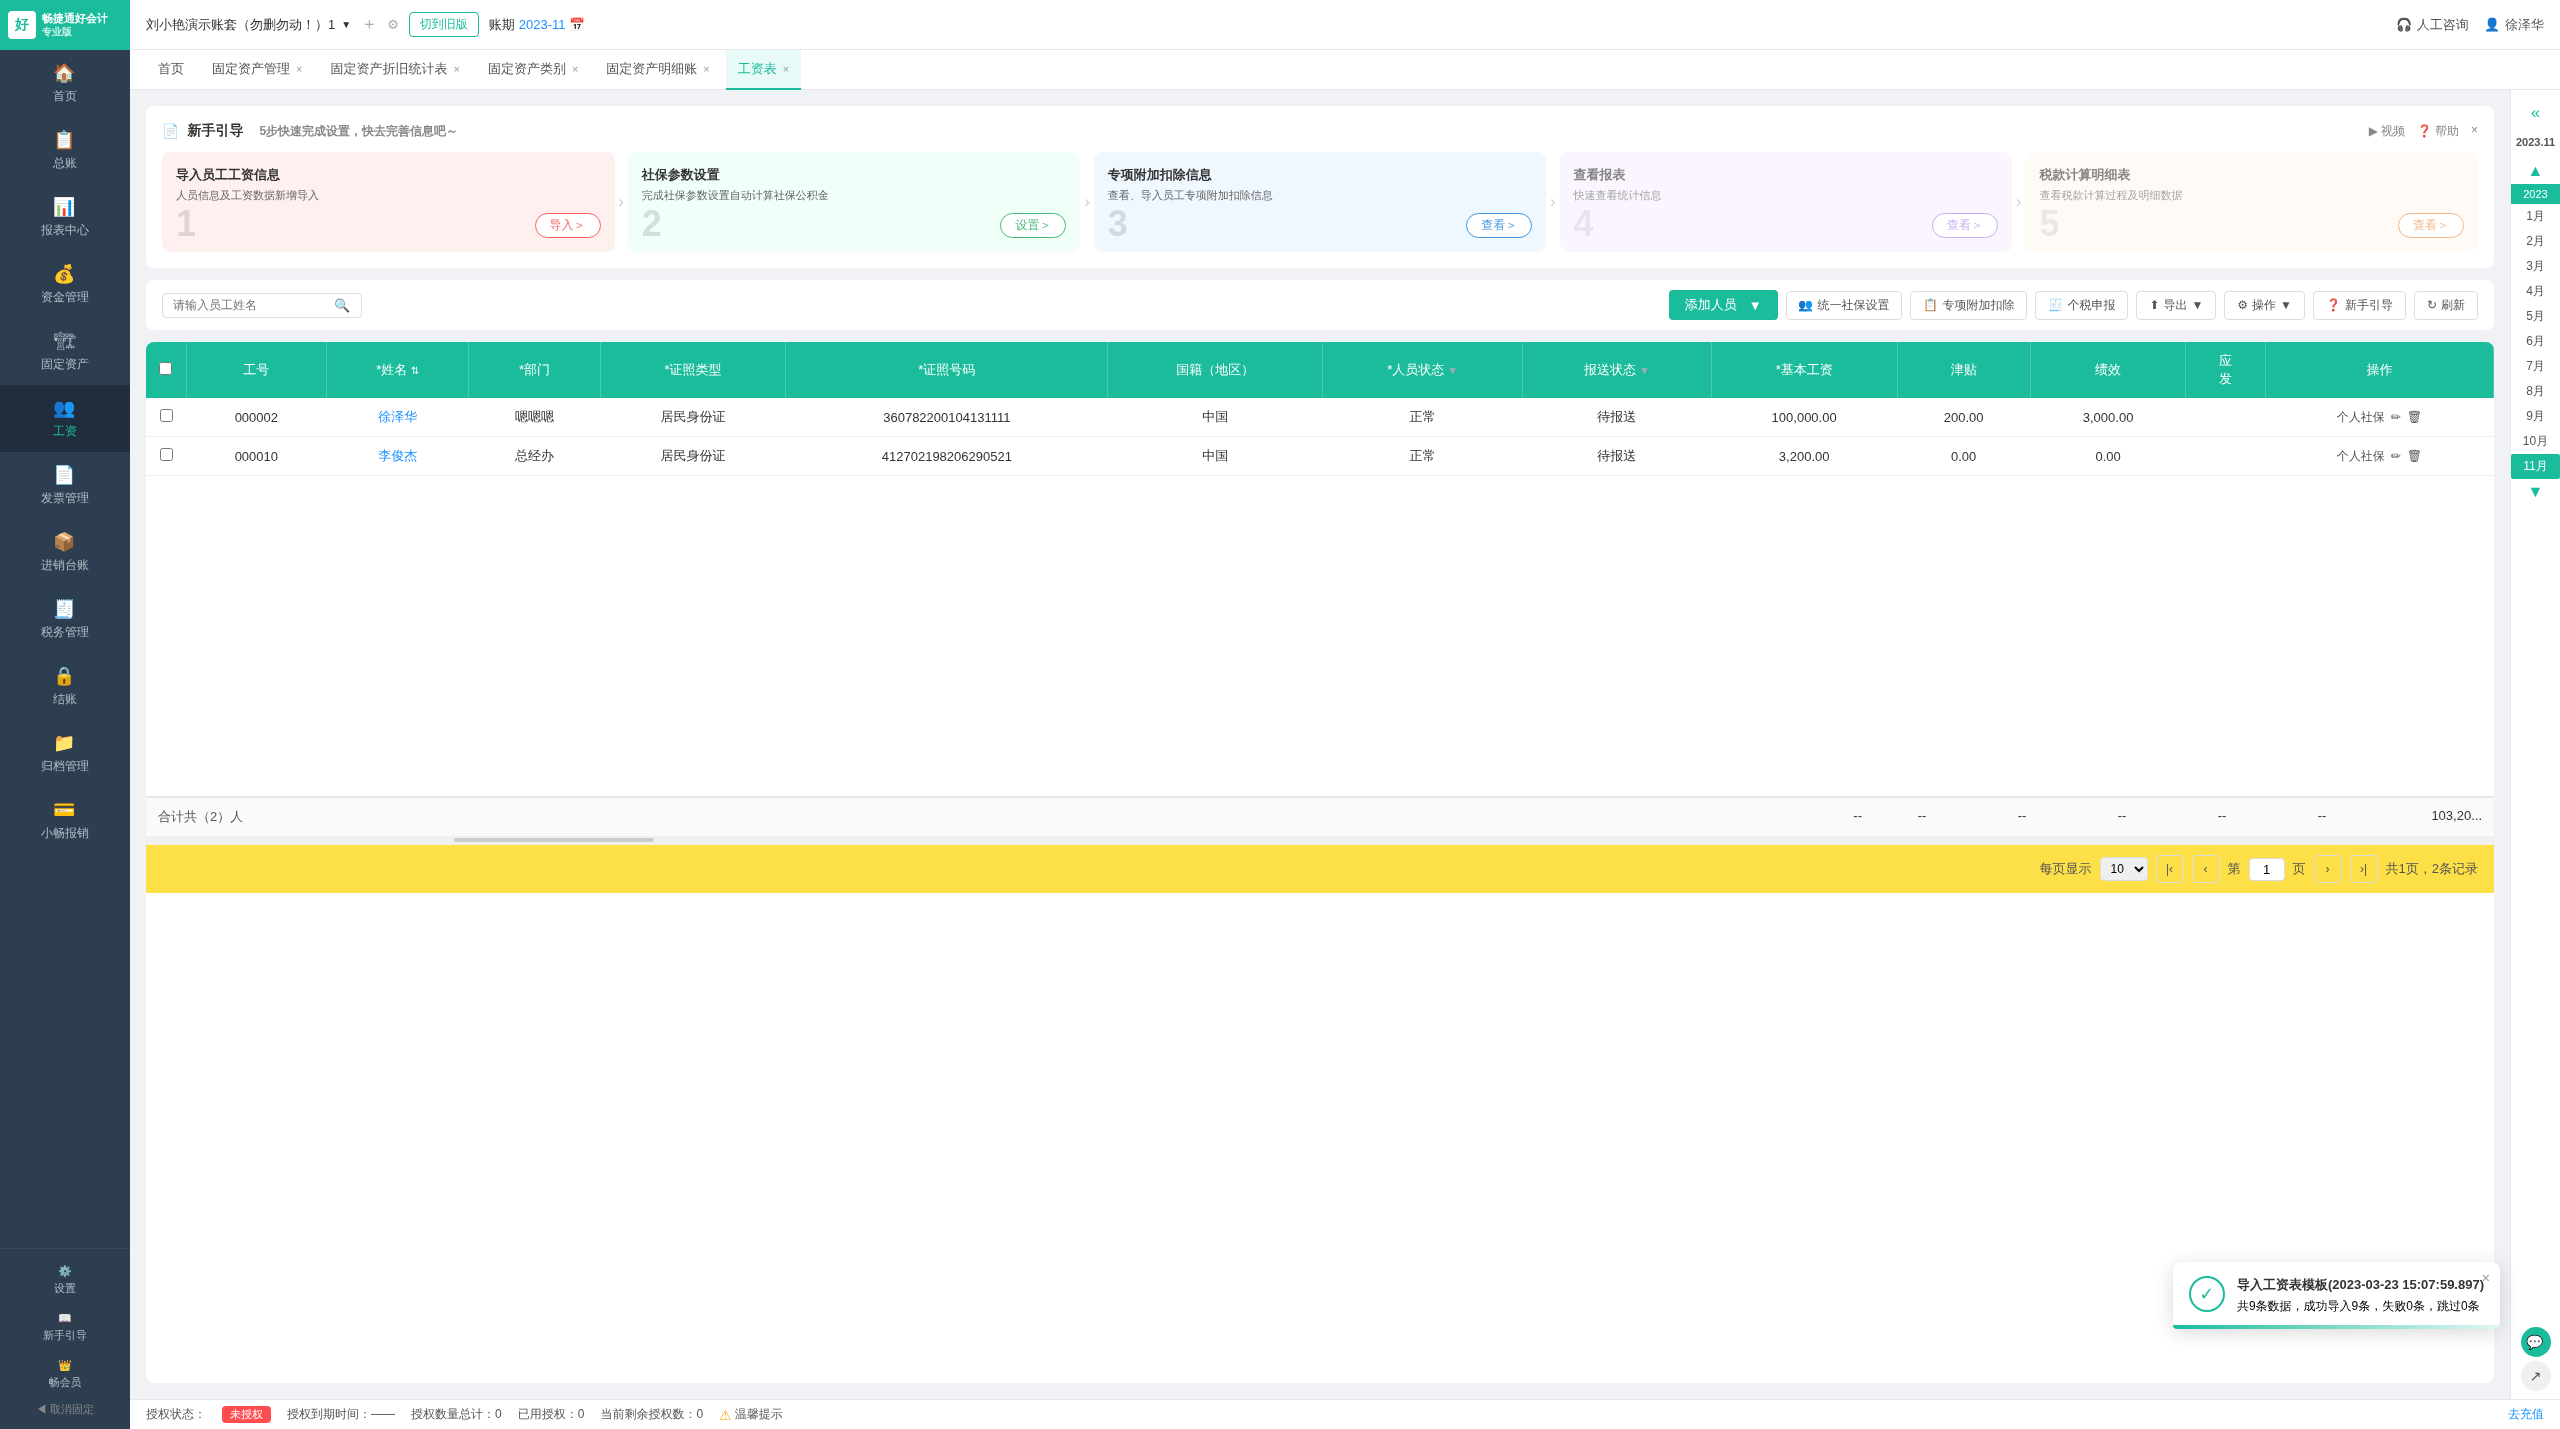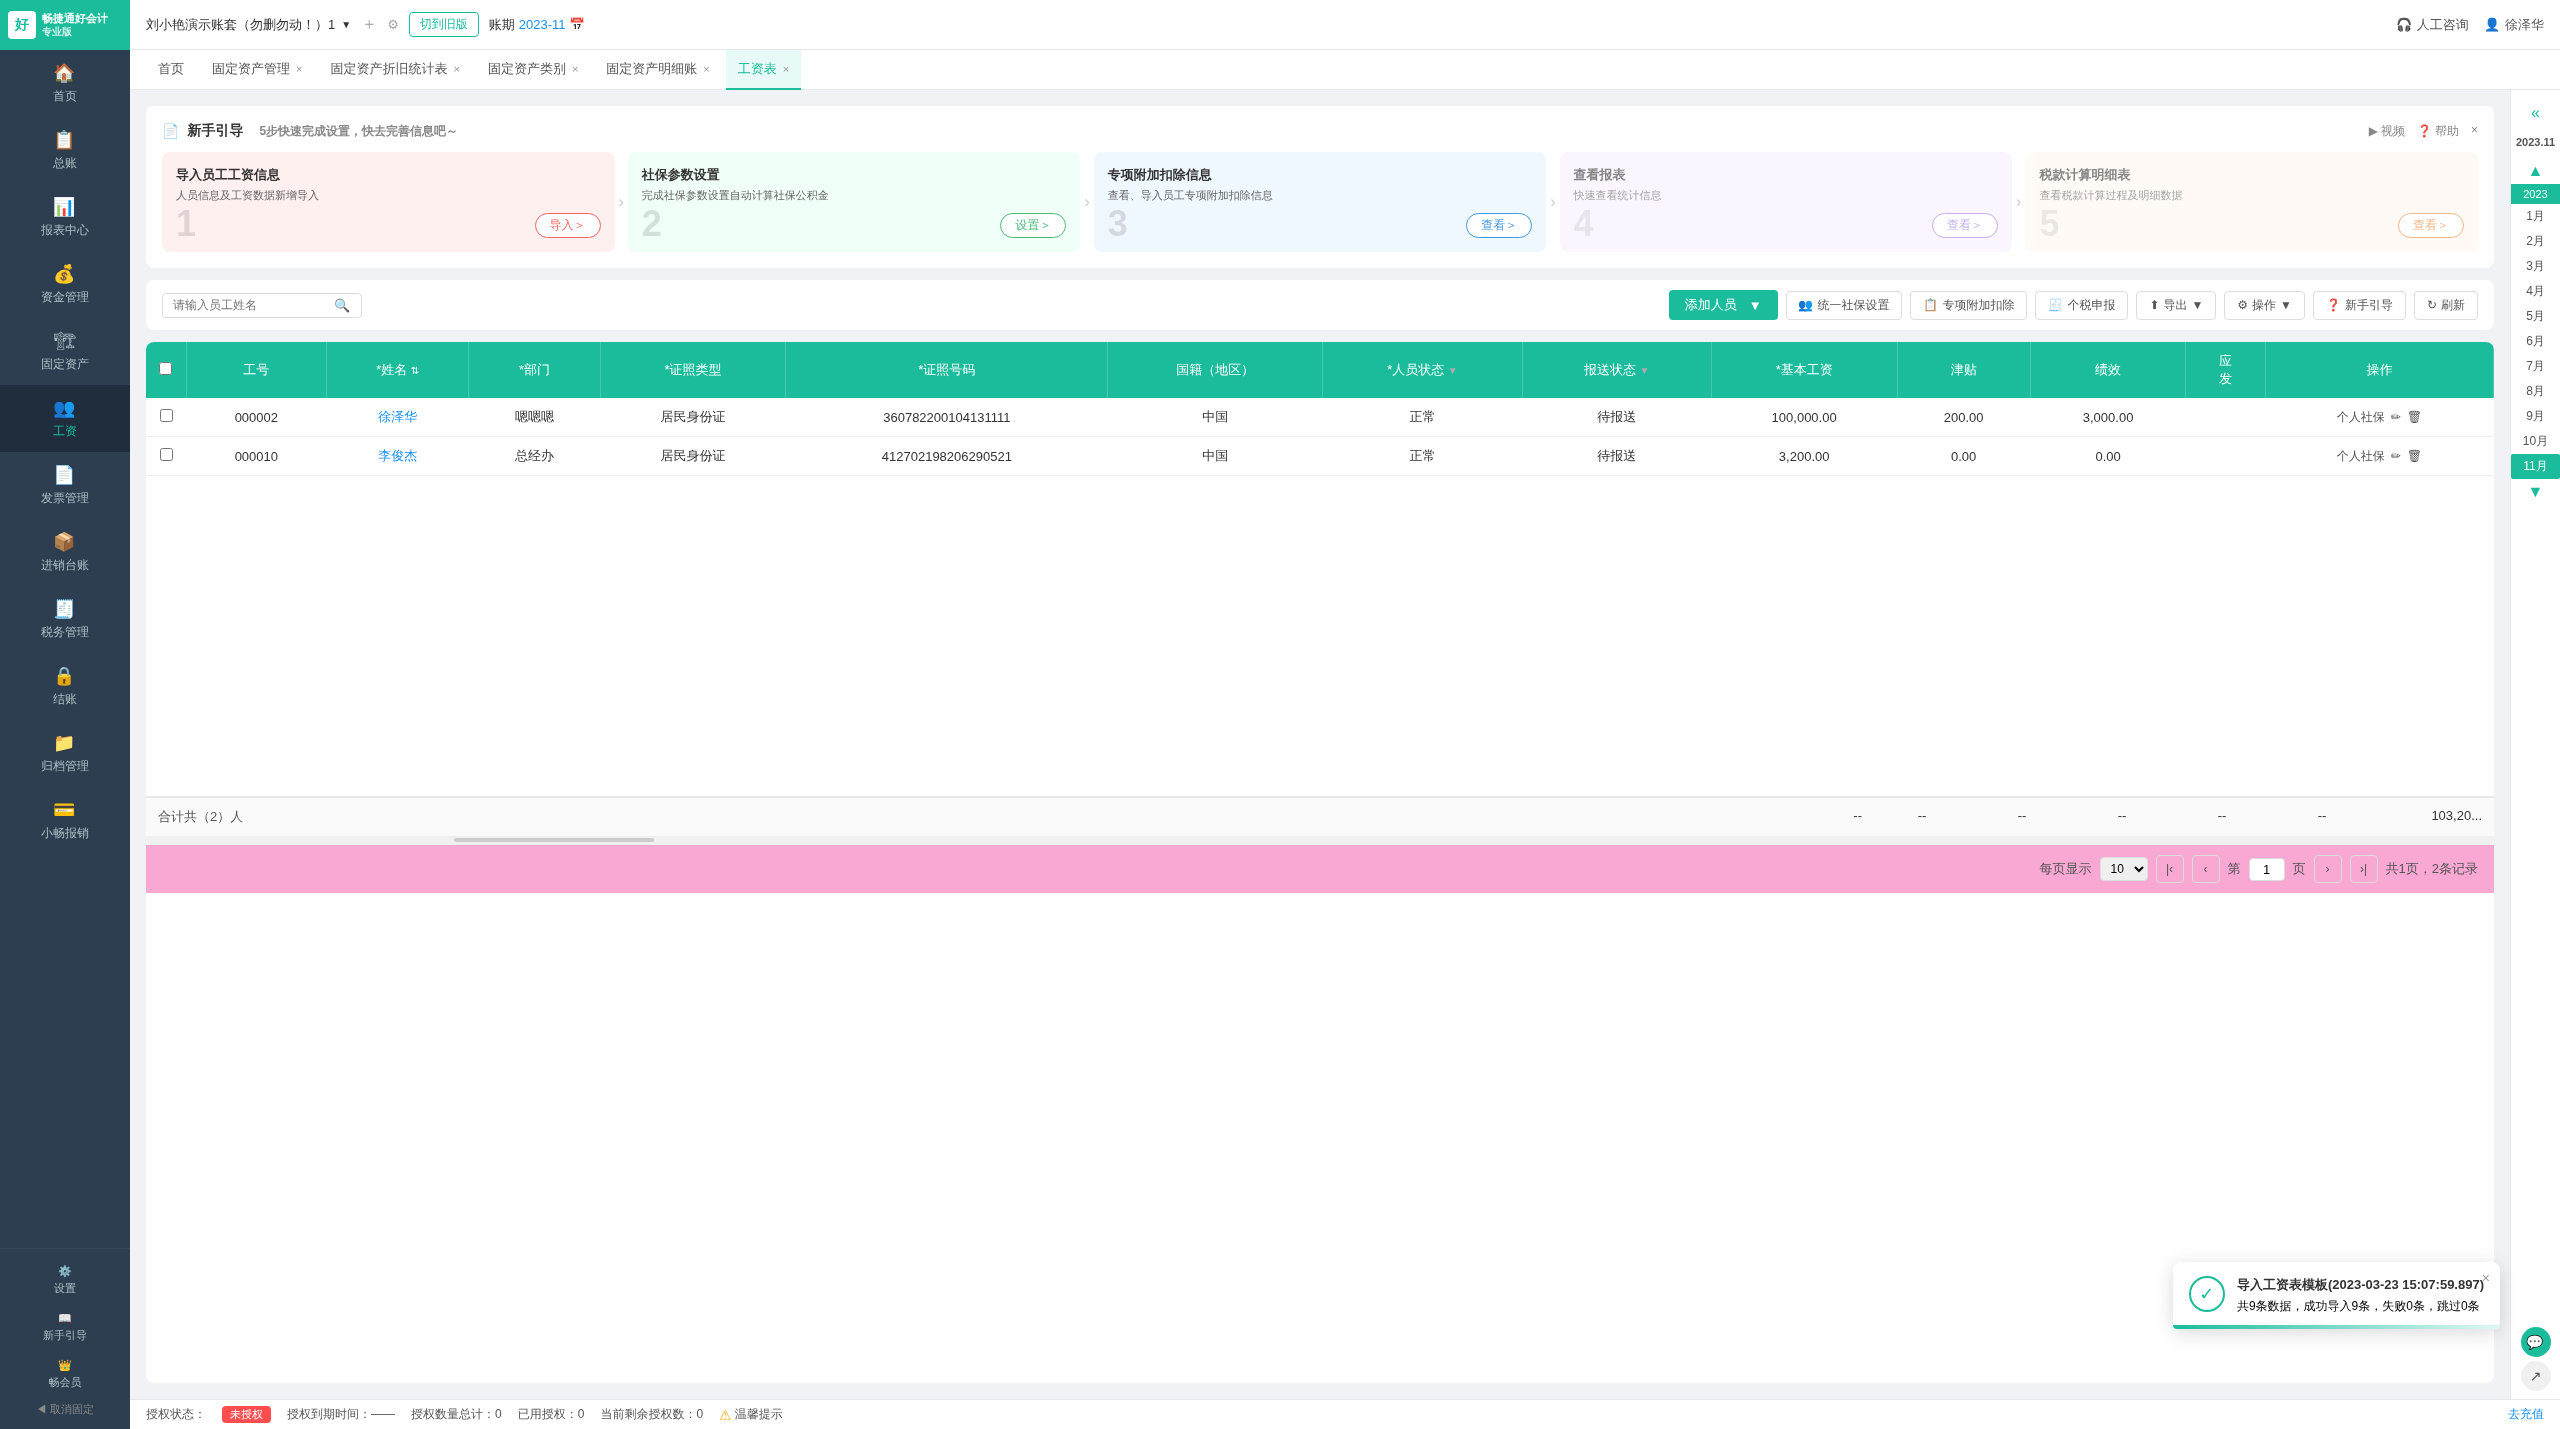--- a/index.html
+++ b/index.html
@@ -267,21 +267,21 @@
       display: flex;
       padding: 10px 12px;
       font-size: 13px;
       color: #333;
       gap: 20px;
     }
     .tf-label { color: #555; }
 
     
     .pagination {
-      background: #f9a8d4;
+      background: #fde047;
       display: flex;
       align-items: center;
       justify-content: flex-end;
       padding: 10px 16px;
       gap: 8px;
       font-size: 13px;
       color: #555;
       border-top: 1px solid #f0f0f0;
     }
     .page-btn {

